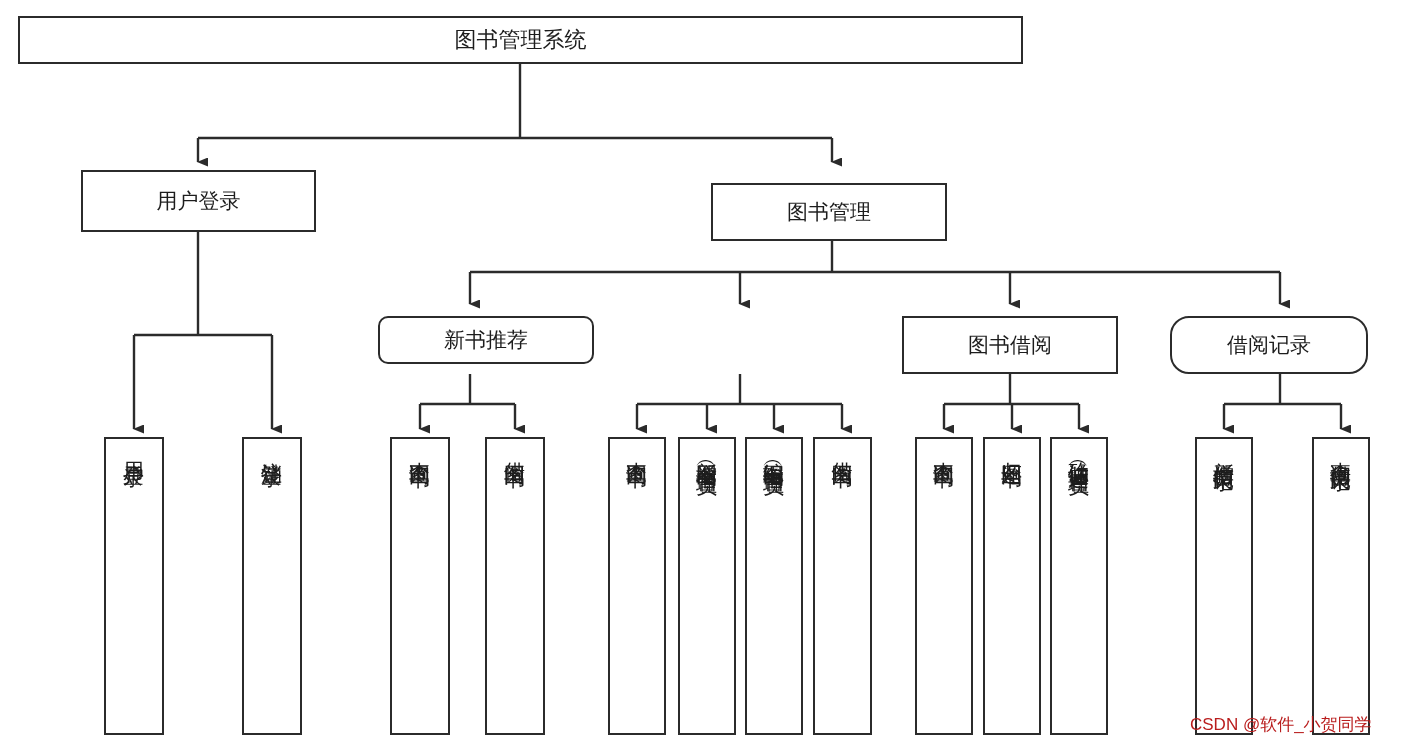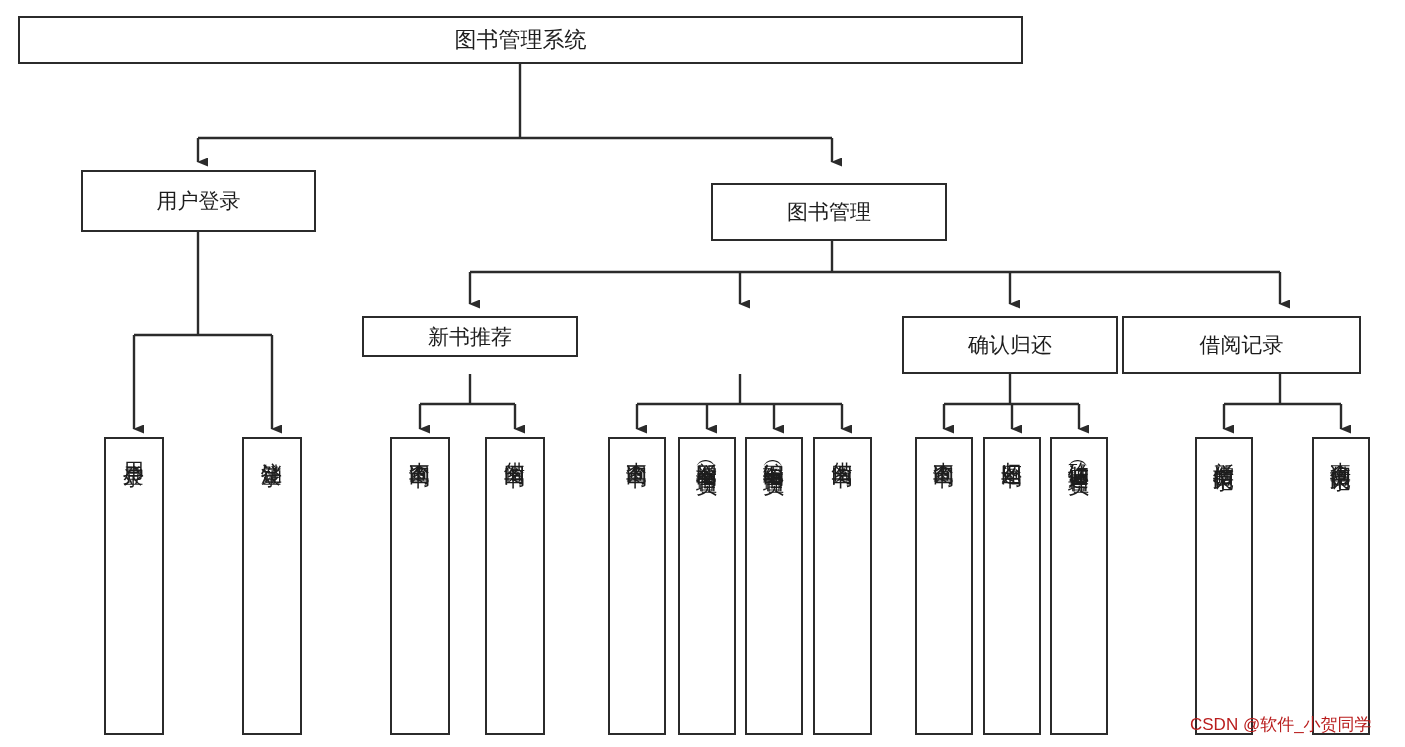--- a/index.html
+++ b/index.html
@@ -128,27 +128,27 @@
     <span class="node-label">图书管理系统</span>
   </div>
 
   <div class="node horizontal" style="left:81px; top:170px; width:235px; height:62px;">
     <span class="node-label">用户登录</span>
   </div>
   <div class="node horizontal" style="left:711px; top:170px; width:236px; height:58px;margin-top:13px;">
     <span class="node-label">图书管理</span>
   </div>
 
-  <div class="node horizontal" style="left:362px; top:316px; width:216px; height:41px;">
+  <div class="node horizontal" style="left:378px; top:316px; width:216px; height:48px;border-radius:10px;">
     <span class="node-label">新书推荐</span>
   </div>
   <div class="node horizontal" style="left:902px; top:316px; width:216px; height:58px;">
-    <span class="node-label">确认归还</span>
+    <span class="node-label">图书借阅</span>
   </div>
-  <div class="node horizontal" style="left:1122px; top:316px; width:239px; height:58px;">
+  <div class="node horizontal" style="left:1170px; top:316px; width:198px; height:58px;border-radius:19px;">
     <span class="node-label">借阅记录</span>
   </div>
 
   <div class="node vertical" style="left:104px; top:437px; width:60px; height:298px;">
     <span class="node-label">用户登录</span>
   </div>
   <div class="node vertical" style="left:242px; top:437px; width:60px; height:298px;">
     <span class="node-label">注销登录</span>
   </div>
 

